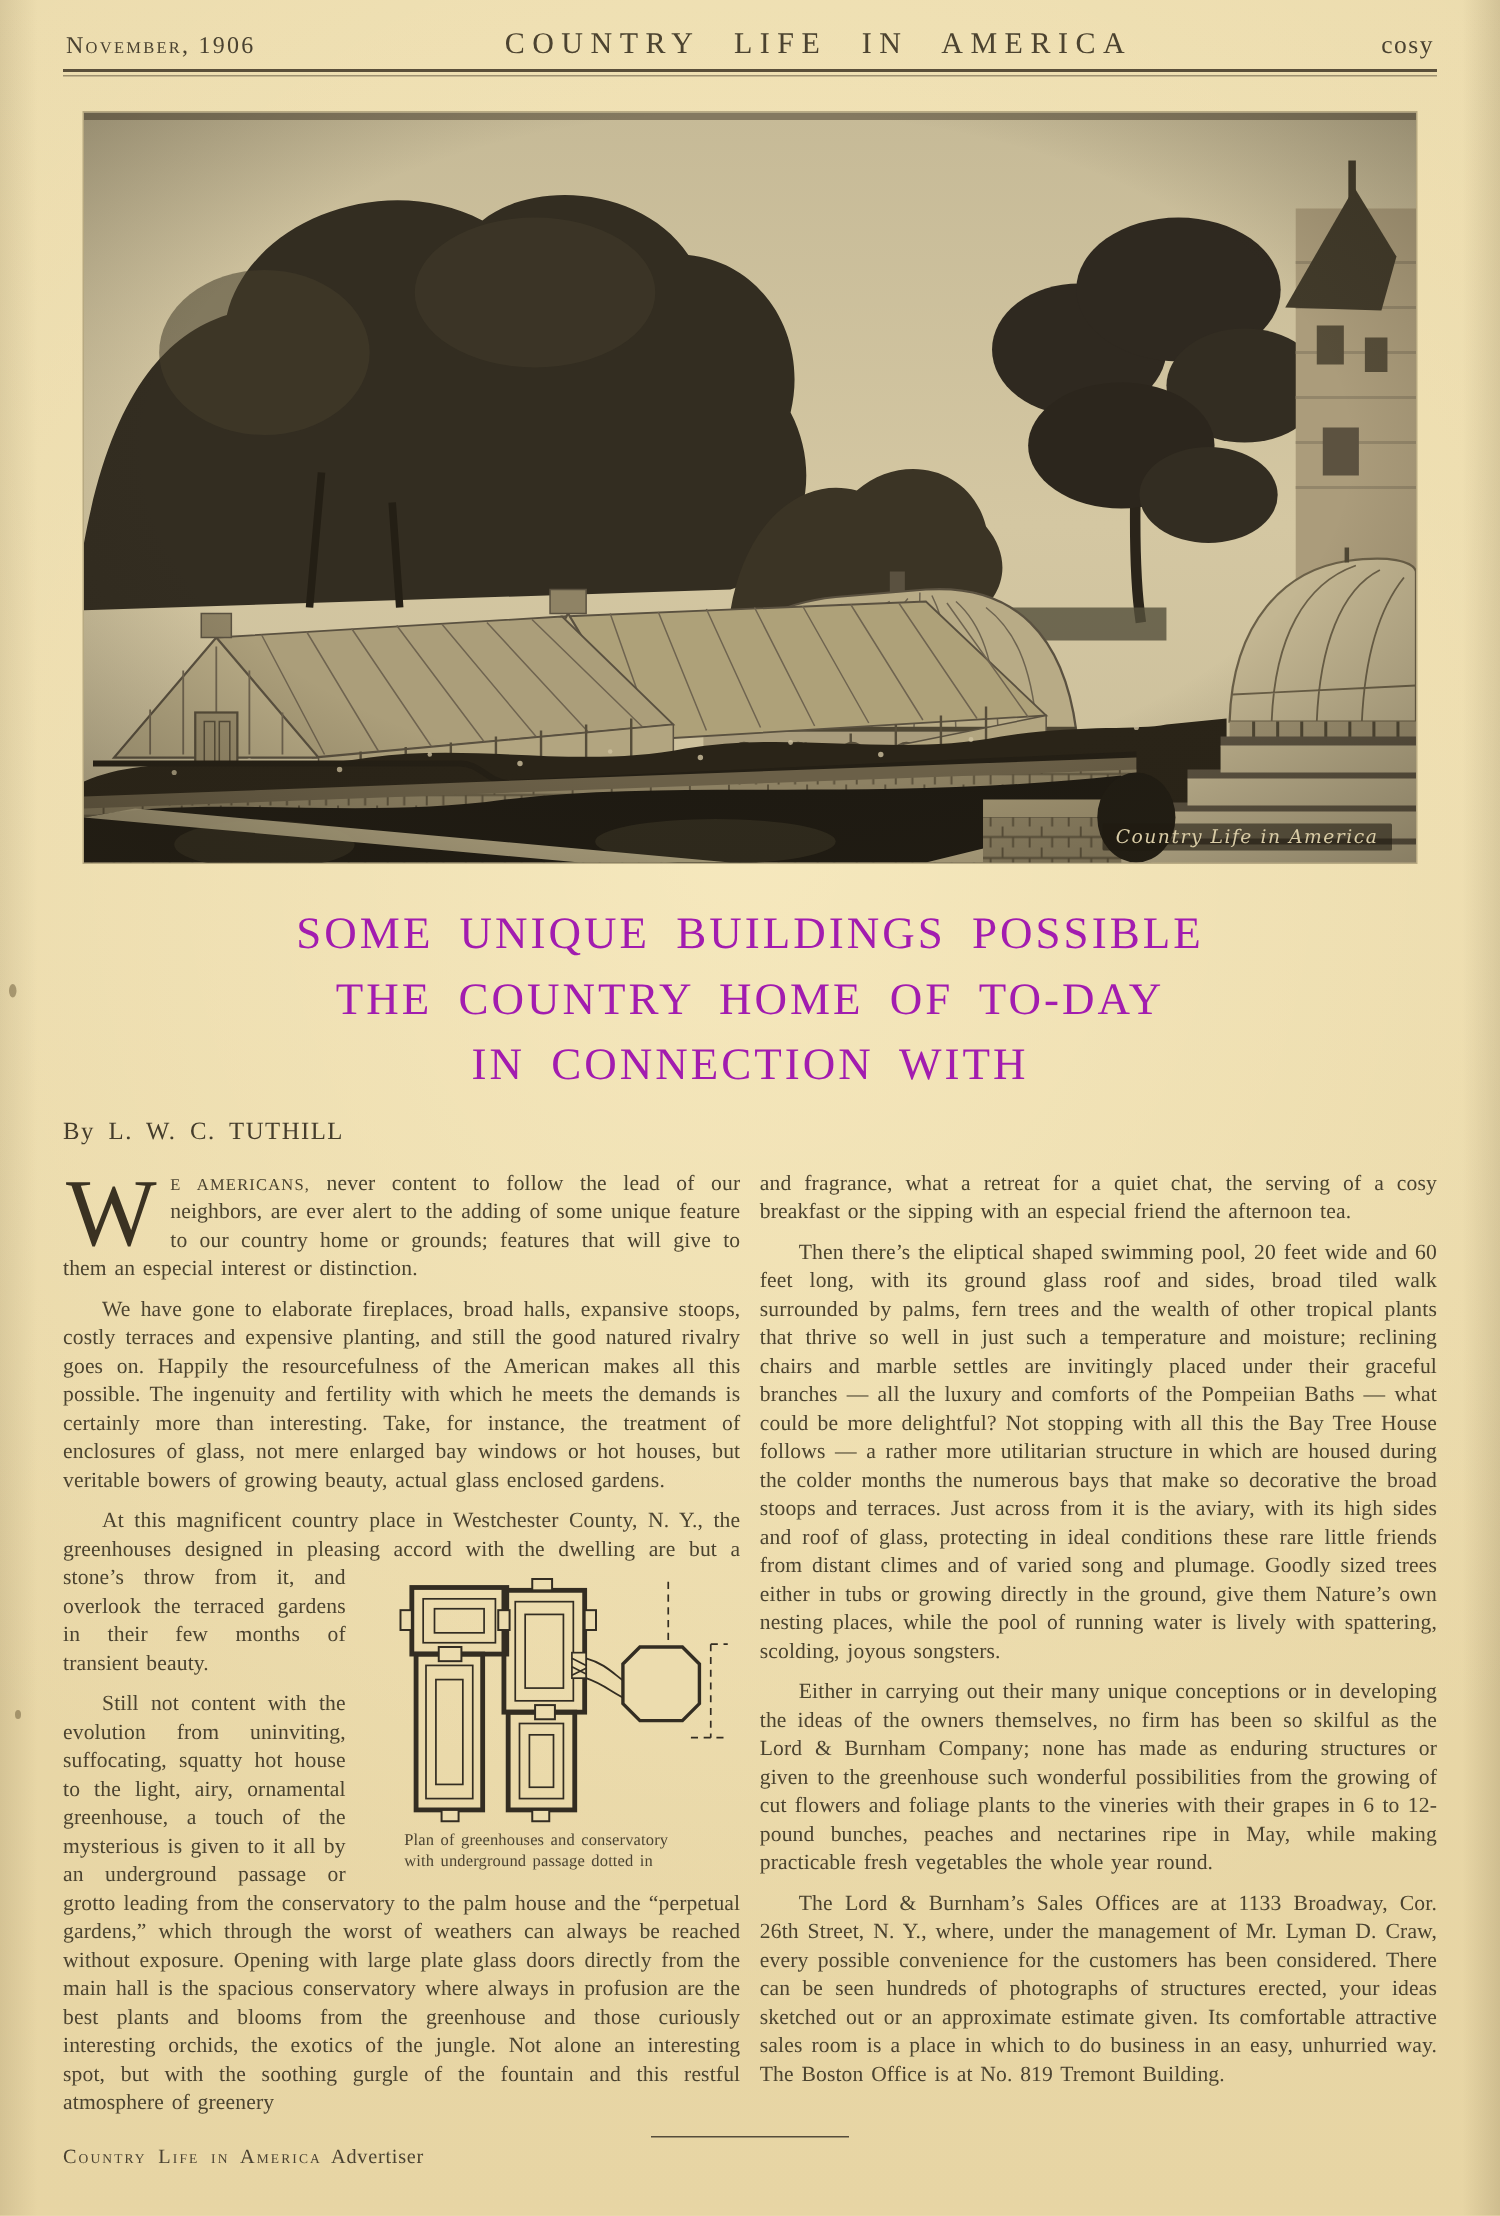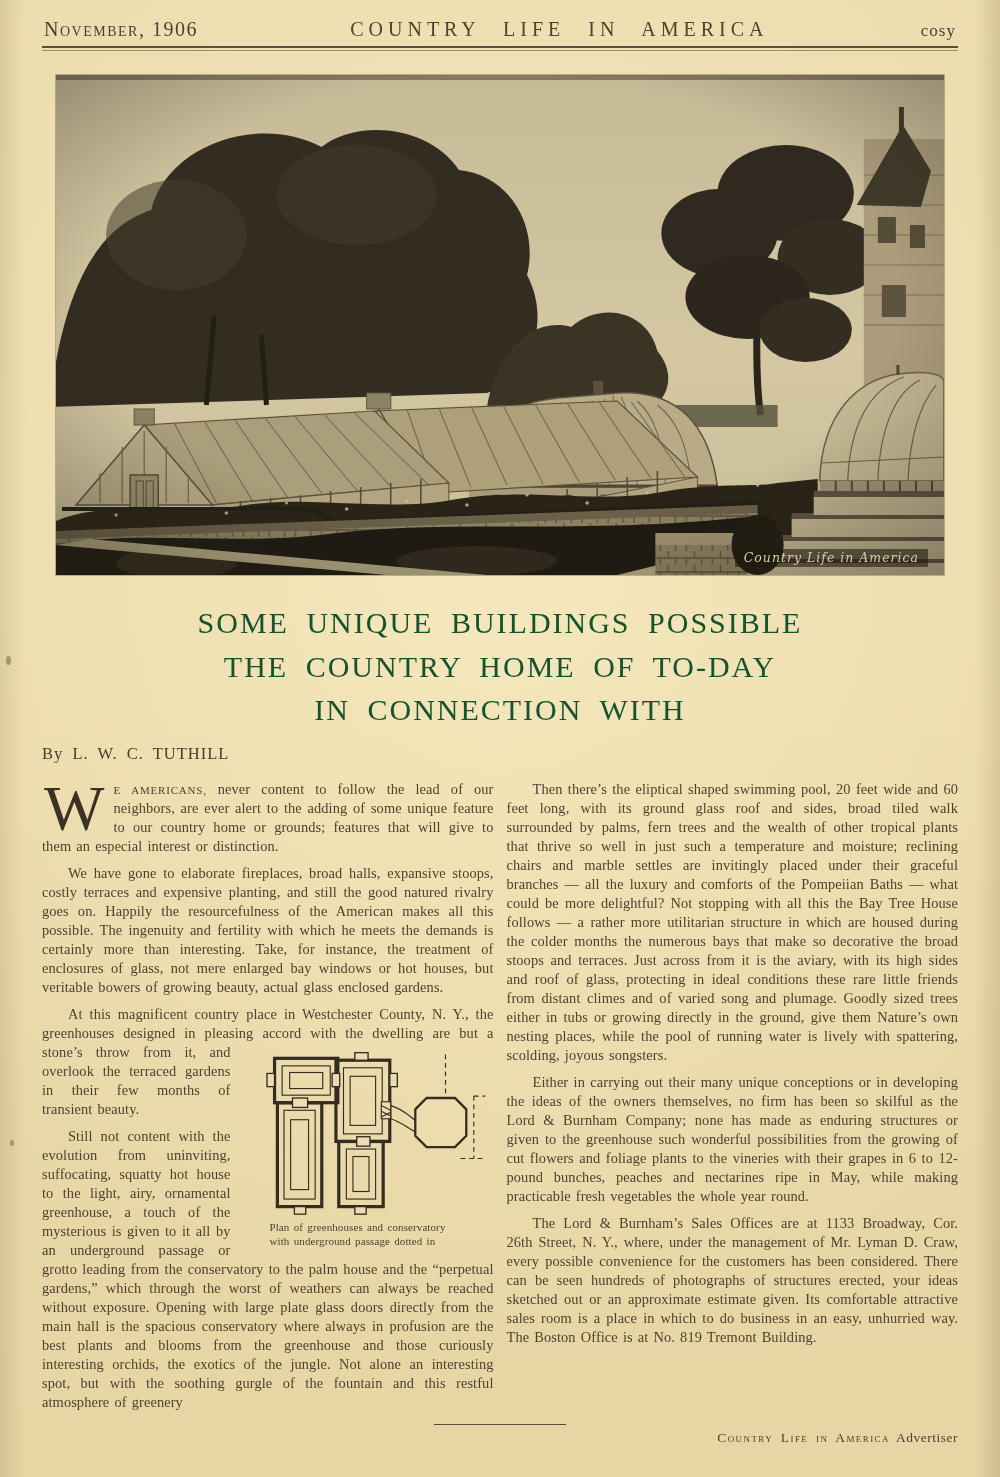--- a/index.html
+++ b/index.html
@@ -12,50 +12,50 @@
     background-image:
       radial-gradient(ellipse 120% 90% at 50% 38%, rgba(255,244,205,.55) 0%, rgba(236,220,174,0) 60%),
       linear-gradient(90deg, rgba(95,78,45,.14) 0%, rgba(95,78,45,0) 2.5%, rgba(95,78,45,0) 97.5%, rgba(95,78,45,.18) 100%),
       linear-gradient(#ecdcae,#e7d5a4);
     font-family:"Liberation Serif","DejaVu Serif",serif;
     color:#4a4231;
   }
   .speck{position:absolute;background:#6a5a38;border-radius:50%;opacity:.5;}
   
   .masthead{display:flex;align-items:baseline;justify-content:space-between;padding:0 2px;}
-  .issue-date{font-variant:small-caps;font-size:20px;letter-spacing:1.5px;text-align:center;}
+  .issue-date{font-variant:small-caps;font-size:16px;letter-spacing:1.5px;text-align:center;}
   .mag-title{font-size:20px;letter-spacing:5px;word-spacing:13px;color:#4c4330;}
   .page-no{font-size:17px;letter-spacing:1px;}
   .head-rule{margin-top:5px;height:2px;border-top:2.5px solid #5a4f3a;border-bottom:1px solid rgba(90,79,58,.55);}
   
   .photo{margin:24px 14px 0;position:relative;height:500px;background:#cfc3a0;
          box-shadow:inset 0 0 46px rgba(55,45,25,.5), 0 0 0 1px rgba(80,68,40,.35);}
   .photo svg{position:absolute;inset:0;width:100%;height:100%;display:block;}
   .watermark{position:absolute;right:16px;bottom:8px;font-style:italic;
              font-family:"DejaVu Serif",serif;font-size:12.5px;letter-spacing:1px;
              color:#d9cca6;background:rgba(32,27,17,.6);padding:1px 9px 2px;border-radius:1px;}
   
   h1.article-title{margin:26px 0 0;font-weight:normal;text-align:center;
       font-size:30px;line-height:1.45;letter-spacing:2px;word-spacing:8px;
-      color:#14532d;font-family:"Liberation Serif",serif;}
+      color:#a21caf;font-family:"Liberation Serif",serif;}
   .byline{margin:12px 0 0;text-align:left;font-size:16.5px;letter-spacing:1px;word-spacing:4px;color:#453d2c;}
   
   .columns{display:flex;gap:13px;margin-top:16px;}
   .col{width:50%;font-size:14.4px;line-height:1.32;text-align:justify;
        letter-spacing:.1px;word-spacing:1.4px;color:#4b4330;}
   .col p{margin:0 0 8px;}
   .col p.ind{text-indent:26px;}
   .dropcap{float:left;font-size:64px;line-height:47px;padding:5px 9px 0 2px;color:#3a3222;}
   .leadcaps{font-size:11px;letter-spacing:.8px;}
   
   .planfloat{float:right;width:250px;margin:4px 0 4px 13px;text-align:left;text-indent:0;}
   .planfloat svg{display:block;margin:0 auto;}
   .plancap{display:block;font-size:11px;line-height:1.3;margin-top:3px;padding:0 26px;color:#4c4433;text-indent:0;}
   
-  .pagefoot{margin-top:4px;text-align:right;}
+  .pagefoot{margin-top:4px;text-align:left;}
   .footrule{width:132px;margin:0 auto 5px;border-top:1.6px solid #554c3a;}
   .foottext{font-size:13.5px;letter-spacing:.5px;word-spacing:3px;color:#4a4231;}
   .sc{font-variant:small-caps;letter-spacing:1.4px;}
 </style>
 </head>
 <body>
 
 <div class="speck" style="left:6px;top:656px;width:5px;height:9px;"></div>
 <div class="speck" style="left:10px;top:1140px;width:4px;height:6px;"></div>
 
@@ -261,20 +261,21 @@
                 <path d="M222,118 H248"></path>
                 <path d="M236,52 H248"></path>
           </g>
         </g>
       </svg>
           <span class="plancap">Plan of greenhouses and conservatory with underground passage dotted in</span>
         </span><span>overlook the terraced gardens in their few months of transient beauty.</span></p>
     <p class="ind">Still not content with the evolution from uninviting, suffocating, squatty hot house to the light, airy, ornamental greenhouse, a touch of the mysterious is given to it all by an underground passage or grotto leading from the conservatory to the palm house and the “perpetual gardens,” which through the worst of weathers can always be reached without exposure. Opening with large plate glass doors directly from the main hall is the spacious conservatory where always in profusion are the best plants and blooms from the greenhouse and those curiously interesting orchids, the exotics of the jungle. Not alone an interesting spot, but with the soothing gurgle of the fountain and this restful atmosphere of greenery</p>
   </div>
   <div class="col">
+    <p>and fragrance, what a retreat for a quiet chat, the serving of a cosy breakfast or the sipping with an especial friend the afternoon tea.</p>
     <p class="ind">Then there’s the eliptical shaped swimming pool, 20 feet wide and 60 feet long, with its ground glass roof and sides, broad tiled walk surrounded by palms, fern trees and the wealth of other tropical plants that thrive so well in just such a temperature and moisture; reclining chairs and marble settles are invitingly placed under their graceful branches — all the luxury and comforts of the Pompeiian Baths — what could be more delightful? Not stopping with all this the Bay Tree House follows — a rather more utilitarian structure in which are housed during the colder months the numerous bays that make so decorative the broad stoops and terraces. Just across from it is the aviary, with its high sides and roof of glass, protecting in ideal conditions these rare little friends from distant climes and of varied song and plumage. Goodly sized trees either in tubs or growing directly in the ground, give them Nature’s own nesting places, while the pool of running water is lively with spattering, scolding, joyous songsters.</p>
     <p class="ind">Either in carrying out their many unique conceptions or in developing the ideas of the owners themselves, no firm has been so skilful as the Lord &amp; Burnham Company; none has made as enduring structures or given to the greenhouse such wonderful possibilities from the growing of cut flowers and foliage plants to the vineries with their grapes in 6 to 12-pound bunches, peaches and nectarines ripe in May, while making practicable fresh vegetables the whole year round.</p>
     <p class="ind">The Lord &amp; Burnham’s Sales Offices are at 1133 Broadway, Cor. 26th Street, N. Y., where, under the management of Mr. Lyman D. Craw, every possible convenience for the customers has been considered. There can be seen hundreds of photographs of structures erected, your ideas sketched out or an approximate estimate given. Its comfortable attractive sales room is a place in which to do business in an easy, unhurried way. The Boston Office is at No. 819 Tremont Building.</p>
   </div>
 </div>
 
 <footer class="pagefoot">
   <div class="footrule"></div>
   <div class="foottext"><span class="sc">Country Life in America</span><span> Advertiser</span></div>
 </footer>

